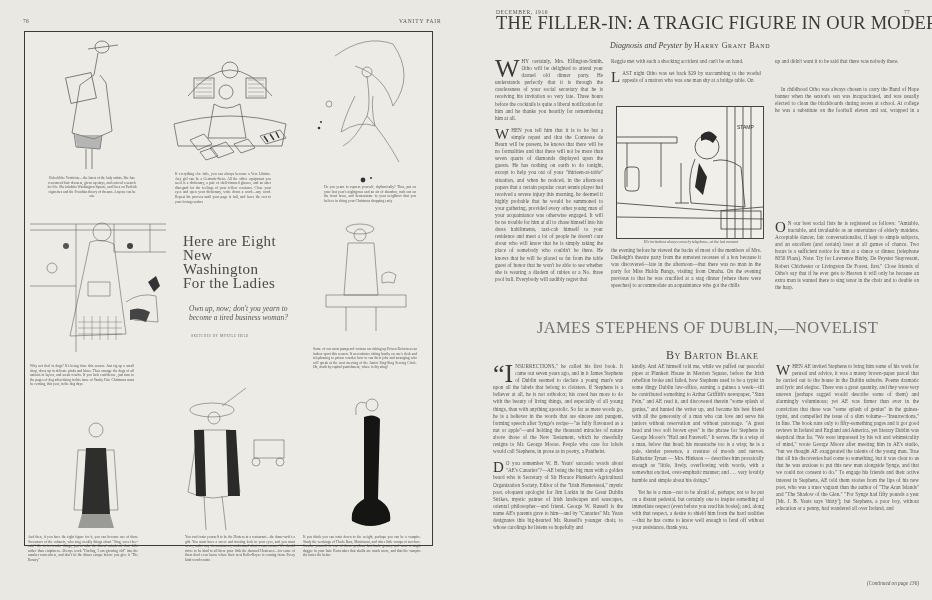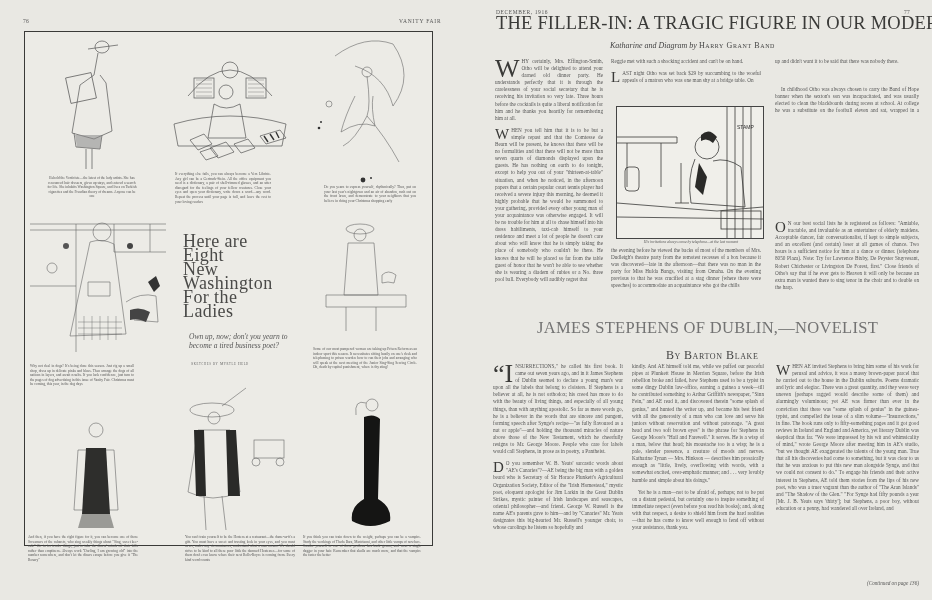--- a/index.html
+++ b/index.html
@@ -20,21 +20,21 @@
     position: absolute; left: 24px; top: 31px; width: 407px; height: 513px;
     border: 1.5px solid #3a3a38; background: #ecebe6;
   }
   .caption {
     position: absolute; font-size: 3.6px; line-height: 4.6px; color: #555;
     text-align: justify; font-family: "Liberation Serif", serif;
   }
   .caption.center { text-align: center; }
   .sketch { position: absolute; }
   .center-block { position: absolute; left: 183px; top: 234px; width: 108px; }
-  .big-title { font-size: 18px; line-height: 14px; color: #4a4a48; letter-spacing: 0.4px; }
+  .big-title { font-size: 15px; line-height: 14px; color: #4a4a48; letter-spacing: 0.4px; }
   .subtitle { margin-top: 14px; font-style: italic; font-size: 7.5px; line-height: 9px; color: #555; padding-left: 6px; }
   .credit { margin-top: 12px; font-size: 3.8px; letter-spacing: 0.6px; color: #666; padding-left: 8px; }
 
   
   .headline {
     position: absolute; left: 496px; top: 13px; width: 424px;
     font-size: 18.5px; letter-spacing: 0.2px; color: #3a3a38; white-space: nowrap;
   }
   .byline { position: absolute; font-size: 8px; color: #444; white-space: nowrap; }
   .byline i { font-style: italic; }
@@ -128,21 +128,21 @@
     <circle cx="22" cy="56" r="5" fill="none" stroke="#666" stroke-width="0.6"></circle>
       <circle cx="36" cy="34" r="3" fill="#555"></circle>
     <circle cx="100" cy="34" r="3" fill="#444"></circle>
   </svg>
   <div class="caption" style="left:30px;top:364px;width:104px">Why not deal in dogs? It's being done this season. Just rig up a small shop, dress up in delicate pinks and blues. Then arrange the dogs of all nations in layers, and await results. If you lack confidence, just turn to the pages of dog advertising in this issue of Vanity Fair. Christmas must be coming, this year, in the dog days</div>
 
   <div class="center-block">
     <div class="big-title">Here are Eight</div>
     <div class="big-title">New Washington</div>
     <div class="big-title">For the Ladies</div>
-    <div class="subtitle">Own up, now; don't you yearn to become a tired business poet?</div>
+    <div class="subtitle">Own up, now; don't you yearn to become a tired business woman?</div>
     <div class="credit smallcaps">Sketches by Myrtle Held</div>
   </div>
 
   <svg class="sketch" style="left:316px;top:215px" width="100" height="120" viewBox="0 0 100 120">
     <g fill="none" stroke="#666" stroke-width="0.6">
       <ellipse cx="44" cy="14" rx="14" ry="5"></ellipse>
         <circle cx="44" cy="20" r="6"></circle>
       <path d="M32 28 L58 28 L62 80 L28 80 Z"></path>
       <path d="M10 80 H90 V92 H10 Z"></path>
       <path d="M66 60 q6 -6 14 0 l-2 8 q-6 -2 -12 0z"></path>
@@ -186,21 +186,21 @@
   <div class="caption" style="left:303px;top:535px;width:118px">If you think you can train down to the weight, perhaps you can be a vampire. Study the workings of Theda Bara, Mastrianni, and other little vamps of nowhere. Swathe yourself in one of those perilous lace-back gowns, and wear a single dagger in your hair. Remember that skulls are much more, and that the vampire the faster the better</div>
 </div>
 
 <div class="page page-right">
   <div class="folio" style="left:30px;top:9px;letter-spacing:0.6px;">DECEMBER, 1916</div>
   <div class="folio" style="left:438px;top:9px;">77</div>
 </div>
 
 <div class="headline">THE FILLER-IN: A TRAGIC FIGURE IN OUR MODERN SOCIETY</div>
 <div class="byline" style="left:610px;top:41px">
-  <i>Katharine and Diagram by</i>
+  <i>Diagnosis and Peyster by</i>
   <span class="smallcaps">Harry Grant Band</span>
 </div>
 
 <div class="col" style="left:495px;top:58px;width:108px;height:252px">
   <p><span class="dropcap">W</span><span>HY certainly, Mrs. Effington-Smith, Otho will be delighted to attend your darned old dinner party. He understands perfectly that it is through the carelessness of your social secretary that he is receiving his invitation so very late. Three hours before the cocktails is quite a liberal notification for him and he thanks you heartily for remembering him at all.</span></p>
   <p><span class="dropcap sm">W</span><span>HEN you tell him that it is to be but a simple repast and that the Comtesse de Bearn will be present, he knows that there will be no formalities and that there will not be more than seven quarts of diamonds displayed upon the guests. He has nothing on earth to do tonight, except to help you out of your "thirteen-at-table" situation, and when he noticed, in the afternoon papers that a certain popular court tennis player had received a severe injury this morning, he deemed it highly probable that he would be summoned to your gathering, provided every other young man of your acquaintance was otherwise engaged. It will be no trouble for him at all to chase himself into his dress habiliments, taxi-cab himself to your residence and meet a lot of people he doesn't care about who will know that he is simply taking the place of somebody who couldn't be there. He knows that he will be placed so far from the table guest of honor that he won't be able to see whether she is wearing a diadem of rubies or a No. three pool ball. Everybody will audibly regret that</span></p>
 </div>
 
 <div class="col" style="left:611px;top:58px;width:150px;height:42px">
   <p>Reggie met with such a shocking accident and can't be on hand.</p>

